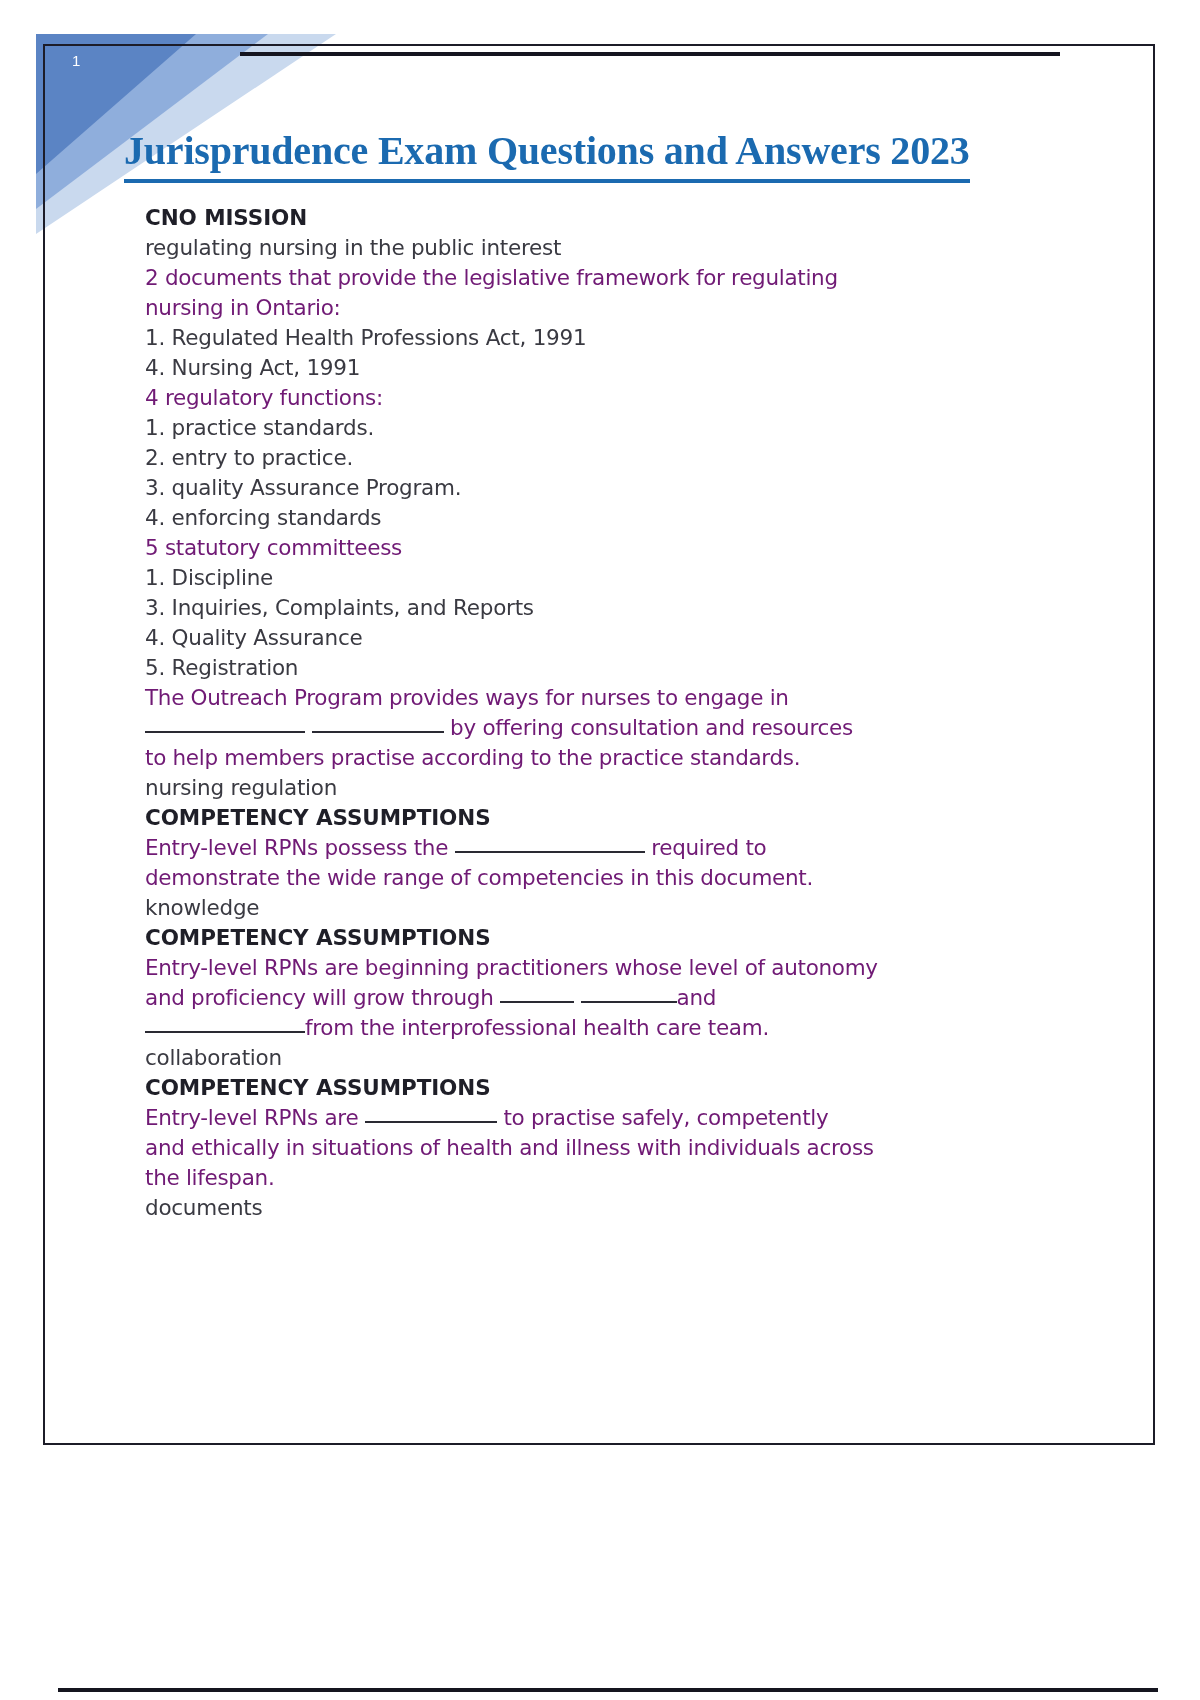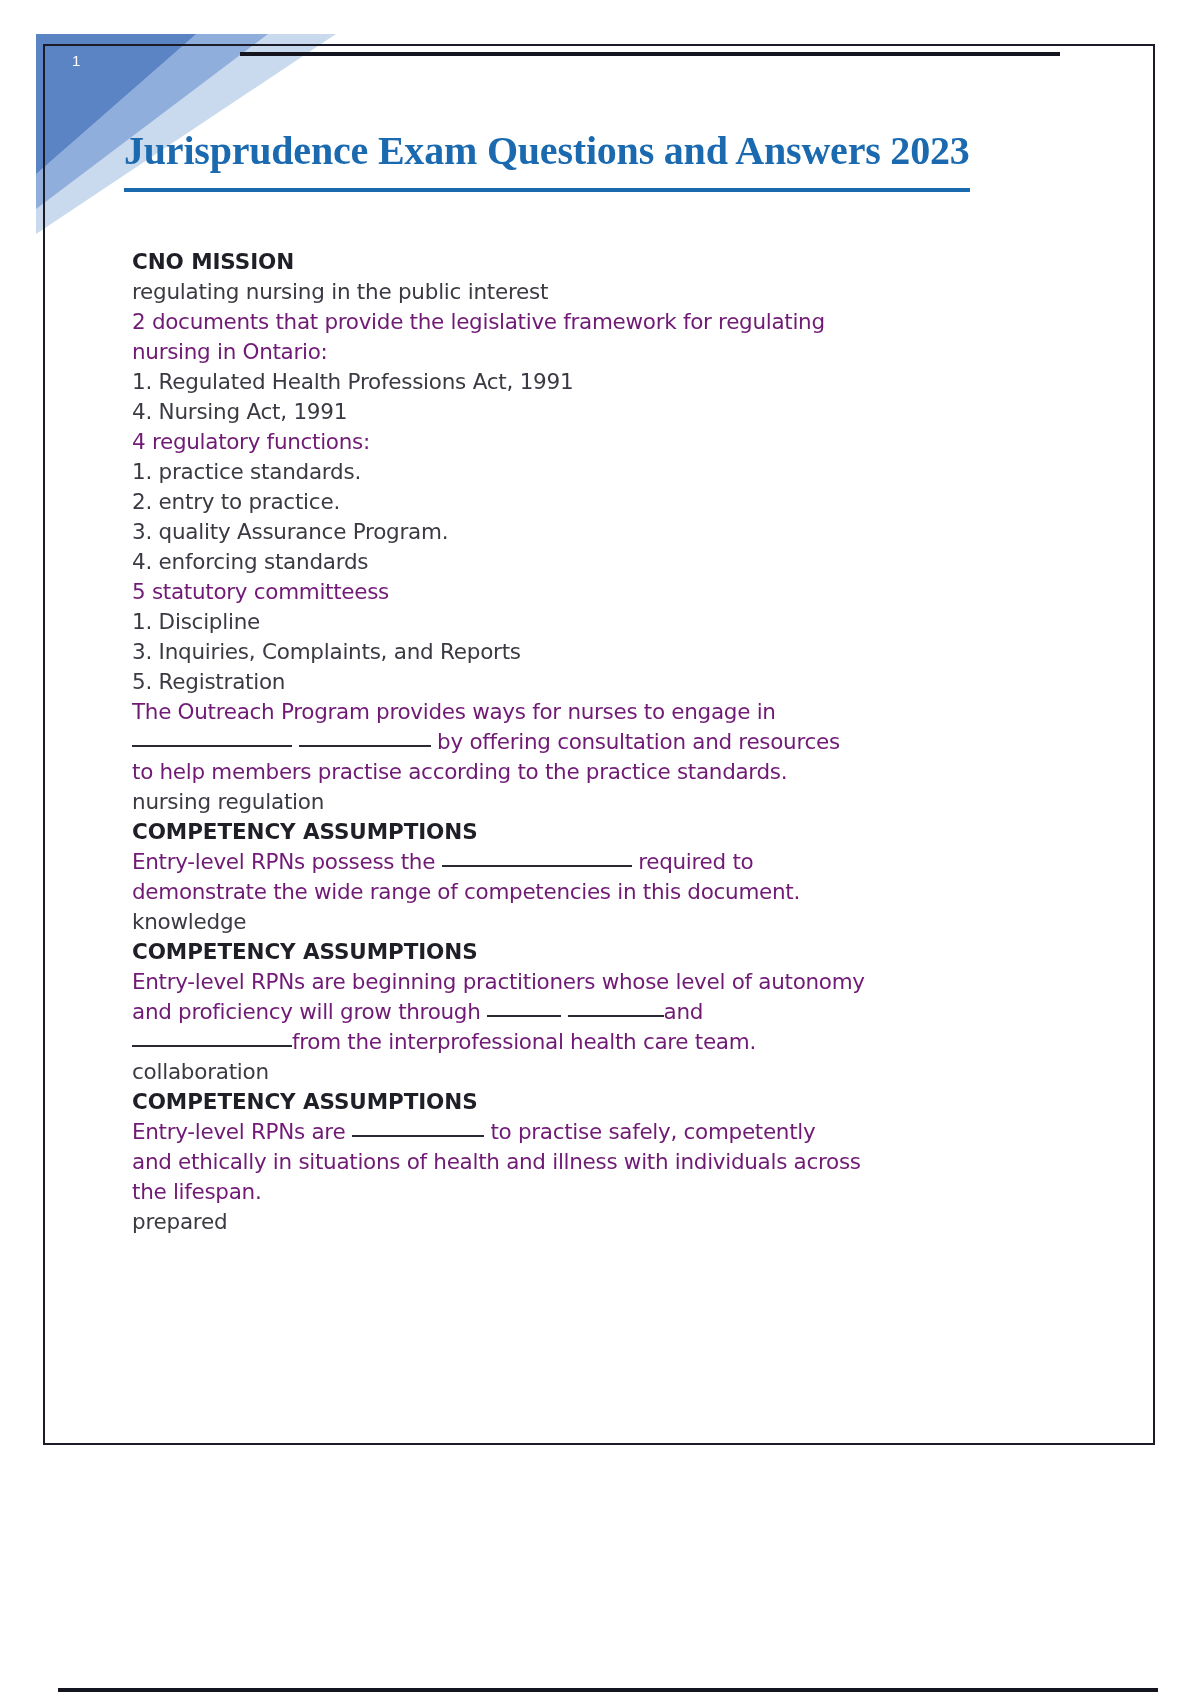--- a/index.html
+++ b/index.html
@@ -82,31 +82,30 @@
     width: 900px;
     font-family: "Liberation Serif", "DejaVu Serif", serif;
     font-size: 40px;
     font-weight: 700;
     color: #1b6ab0;
     letter-spacing: -0.2px;
     white-space: nowrap;
   }
   .doc-title .title-text {
     border-bottom: 4px solid #1b6ab0;
-    padding-bottom: 14px;
+    padding-bottom: 5px;
     display: inline-block;
   }
 
   
   .content {
     position: absolute;
-    left: 132px;
+    left: 145px;
     top: 203px;
     width: 890px;
-    margin-top: 44px;
   }
 
   .line {
     font-family: "DejaVu Sans", sans-serif;
     font-size: 21.5px;
     line-height: 30px;
     color: #3a3a42;
     letter-spacing: -0.25px;
     white-space: pre-wrap;
   }
@@ -168,36 +167,37 @@
       <div class="line">1. Regulated Health Professions Act, 1991</div>
       <div class="line">4. Nursing Act, 1991</div>
       <div class="line bold">4 regulatory functions:</div>
       <div class="line">1. practice standards.</div>
       <div class="line">2. entry to practice.</div>
       <div class="line">3. quality Assurance Program.</div>
       <div class="line">4. enforcing standards</div>
       <div class="line bold">5 statutory committeess</div>
       <div class="line">1. Discipline</div>
       <div class="line">3. Inquiries, Complaints, and Reports</div>
+      <div class="line">4. Quality Assurance</div>
       <div class="line">5. Registration</div>
       <div class="line bold">The Outreach Program provides ways for nurses to engage in</div>
       <div class="line bold"><span class="blank b-xl"></span> <span class="blank b-lg"></span> by offering consultation and resources</div>
       <div class="line bold">to help members practise according to the practice standards.</div>
       <div class="line">nursing regulation</div>
       <div class="line head">COMPETENCY ASSUMPTIONS</div>
       <div class="line bold">Entry-level RPNs possess the <span class="blank b-xxl"></span> required to</div>
       <div class="line bold">demonstrate the wide range of competencies in this document.</div>
       <div class="line">knowledge</div>
       <div class="line head">COMPETENCY ASSUMPTIONS</div>
       <div class="line bold">Entry-level RPNs are beginning practitioners whose level of autonomy</div>
       <div class="line bold">and proficiency will grow through <span class="blank b-sm"></span> <span class="blank b-md"></span>and</div>
       <div class="line bold"><span class="blank b-xl"></span>from the interprofessional health care team.</div>
       <div class="line">collaboration</div>
       <div class="line head">COMPETENCY ASSUMPTIONS</div>
       <div class="line bold">Entry-level RPNs are <span class="blank b-lg"></span> to practise safely, competently</div>
       <div class="line bold">and ethically in situations of health and illness with individuals across</div>
       <div class="line bold">the lifespan.</div>
-      <div class="line">prepared</div>
+      <div class="line">documents</div>
     </div>
 
   <div class="bottom-rule"></div>
 
 </div>
 
 </body></html>

